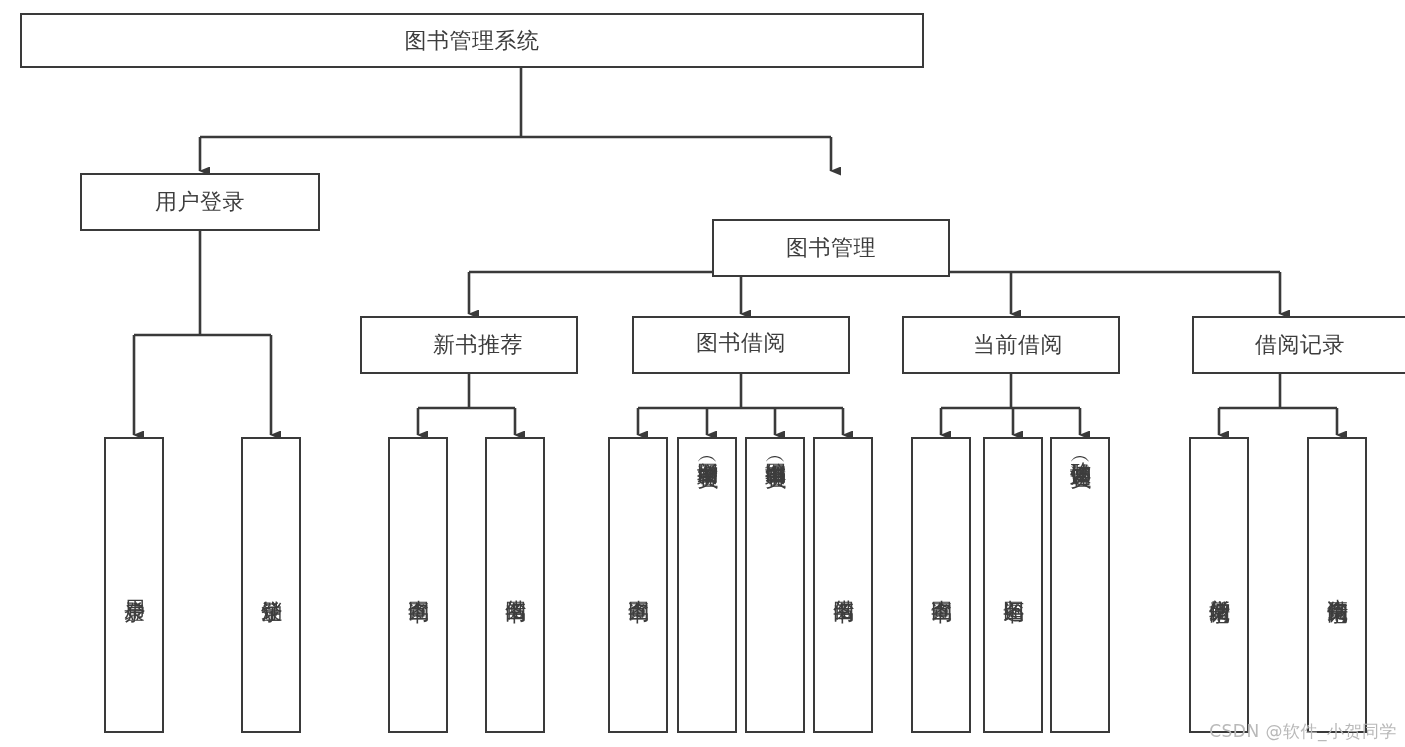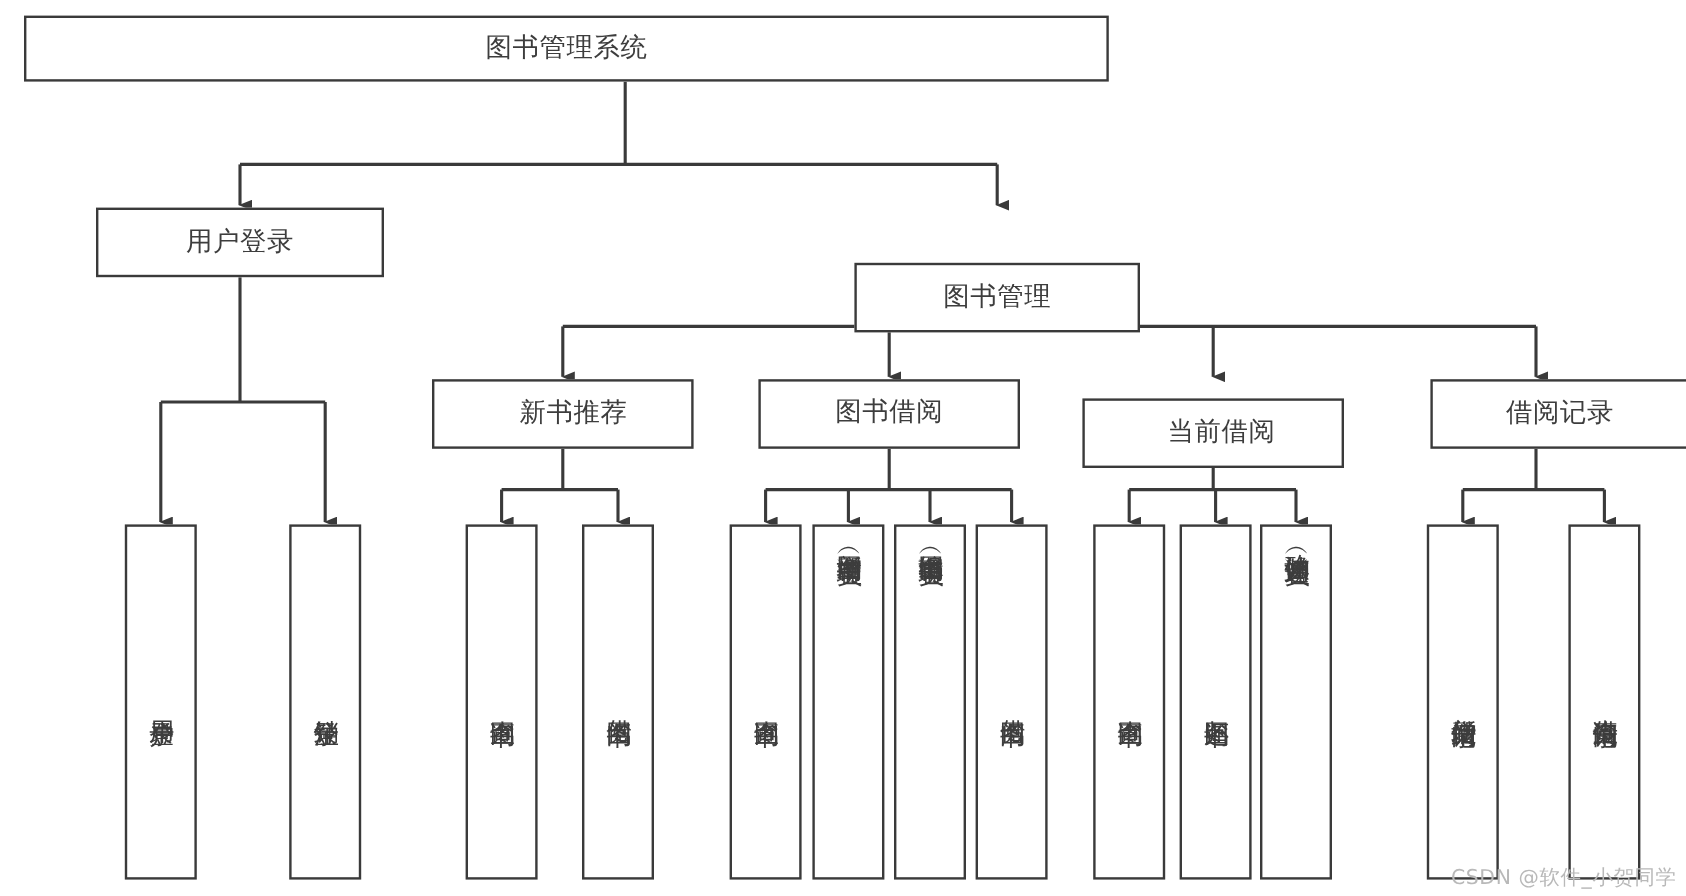--- a/index.html
+++ b/index.html
@@ -130,21 +130,21 @@
   <div class="node-box" style="left:712px; top:173px; width:238px; height:58px;margin-top:46px;">
     <span class="node-label">图书管理</span>
   </div>
 
   <div class="node-box" style="left:360px; top:316px; width:218px; height:58px;padding-left:18px;">
     <span class="node-label">新书推荐</span>
   </div>
   <div class="node-box" style="left:632px; top:316px; width:218px; height:58px;font-family:Liberation Mono, monospace;">
     <span class="node-label">图书借阅</span>
   </div>
-  <div class="node-box" style="left:902px; top:332px; width:218px; height:58px;padding-left:14px;">
+  <div class="node-box" style="left:902px; top:316px; width:218px; height:58px;padding-left:14px;">
     <span class="node-label">当前借阅</span>
   </div>
   <div class="node-box" style="left:1192px; top:316px; width:216px; height:58px;">
     <span class="node-label">借阅记录</span>
   </div>
 
   <div class="node-box leaf center-v" style="left:104px; top:437px; width:60px; height:296px;">
     <span class="node-label">用户登录</span>
   </div>
   <div class="node-box leaf center-v" style="left:241px; top:437px; width:60px; height:296px;">

